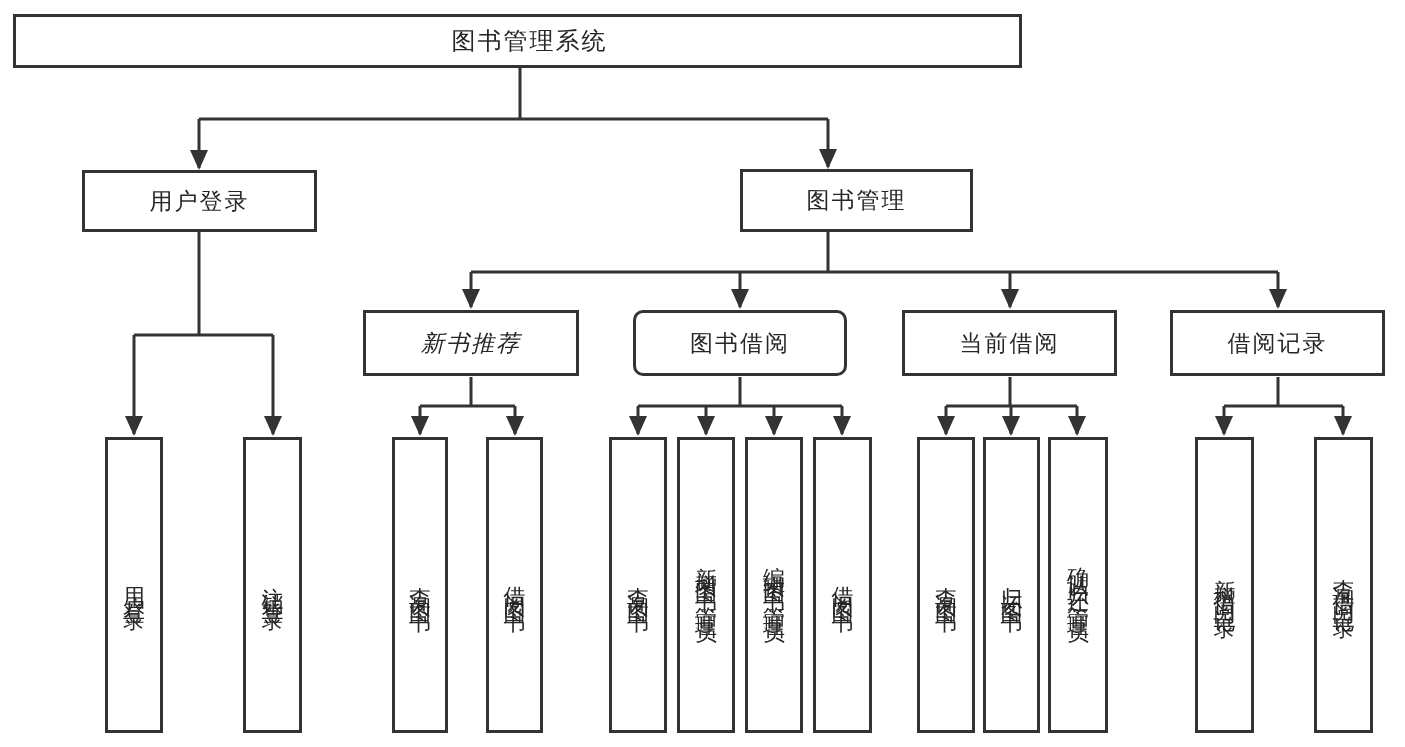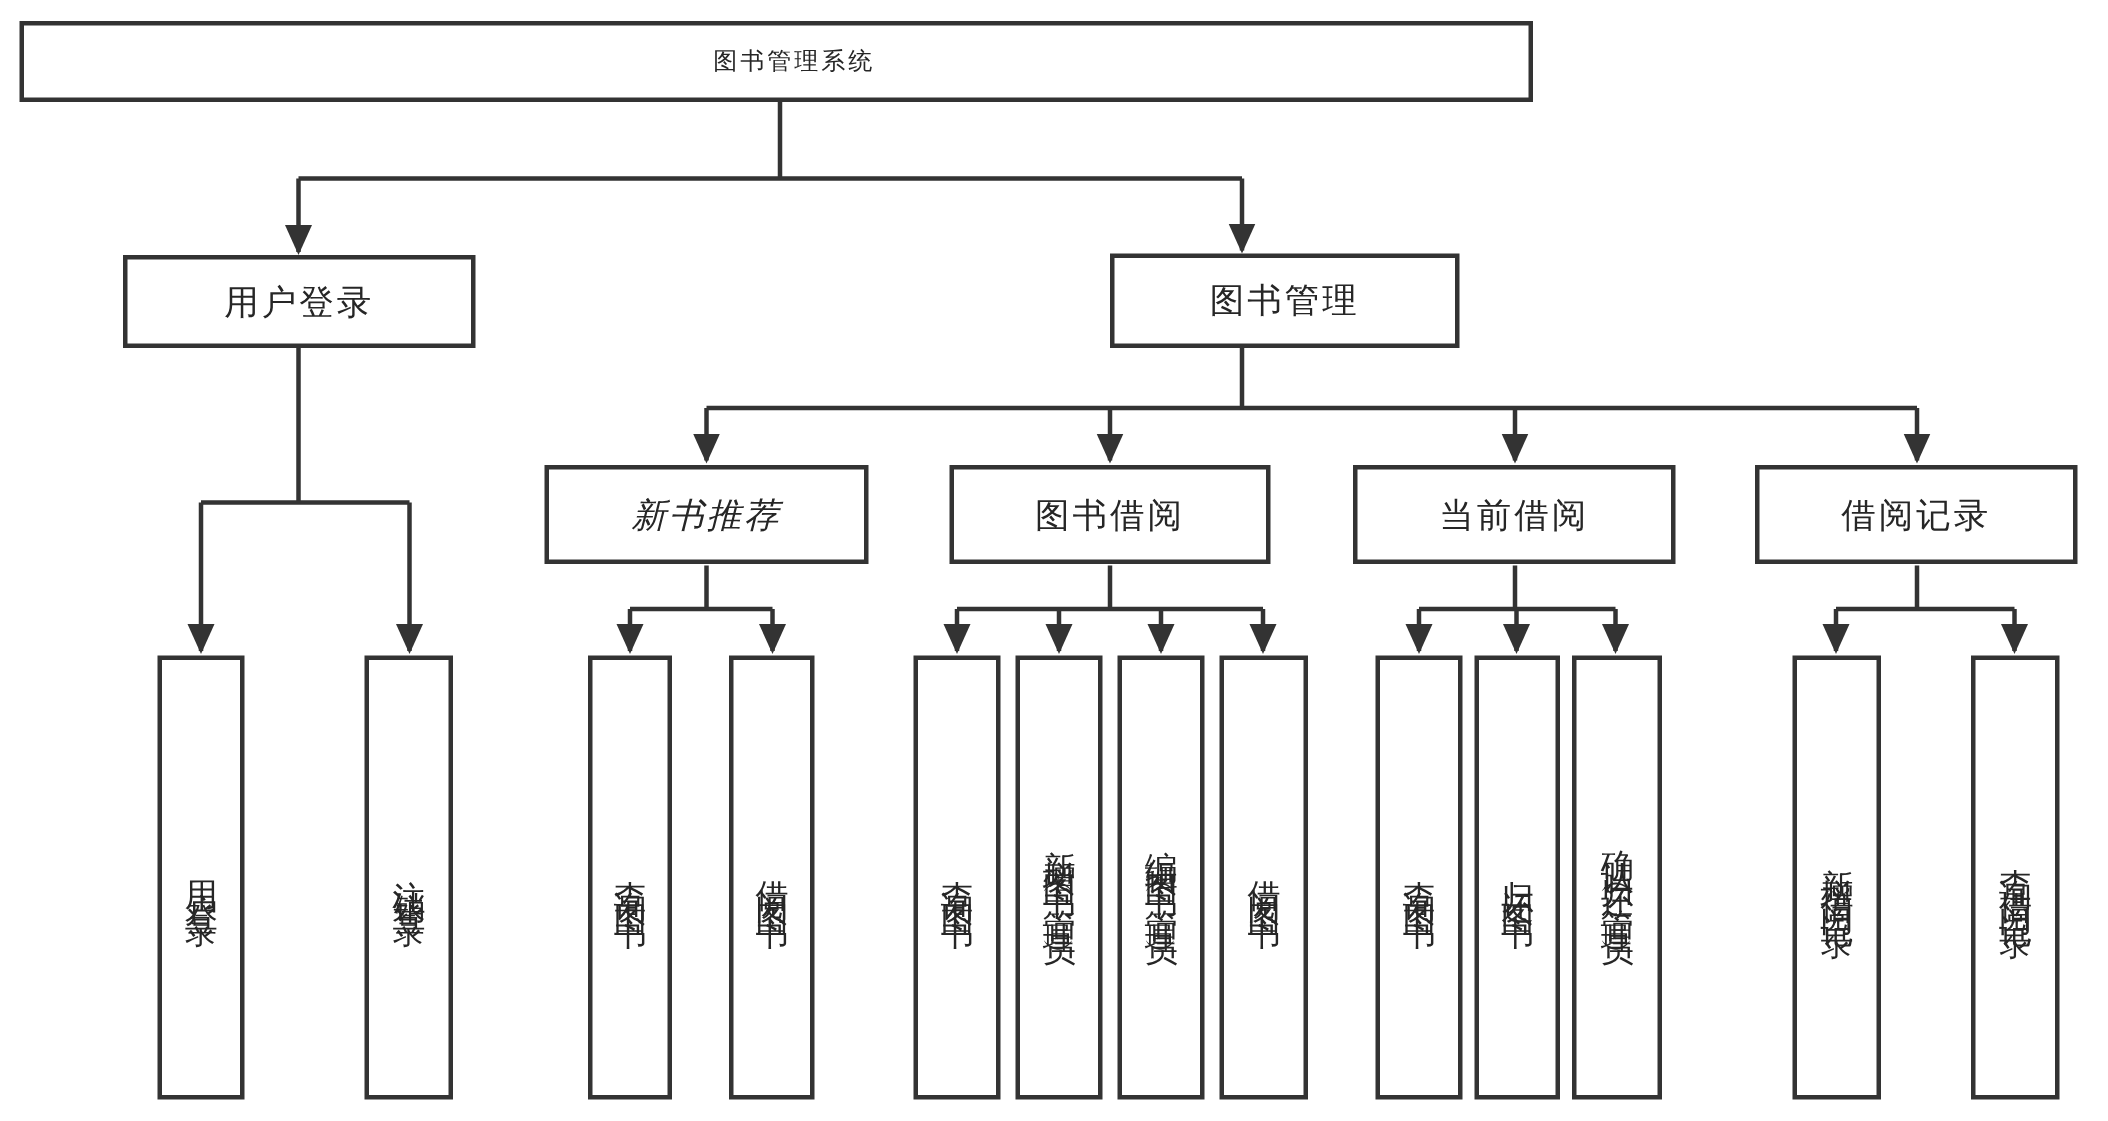--- a/index.html
+++ b/index.html
@@ -26,21 +26,21 @@
     align-items: center;
     justify-content: center;
     color: #262626;
     z-index: 2;
   }
   .hnode span {
     font-size: 23px;
     letter-spacing: 2px;
     white-space: nowrap;
   }
-  .root-node span { font-size: 16px; margin-left: 24px; }
+  .root-node span { font-size: 24px; margin-left: 24px; }
   .leaf span {
     writing-mode: vertical-rl;
     text-orientation: mixed;
     font-size: 22px;
     line-height: 1.1;
     letter-spacing: 8px;
     white-space: nowrap;
   }
   .watermark {
     position: absolute;
@@ -108,21 +108,21 @@
   <div class="node hnode" style="left:82px; top:170px; width:235px; height:62px;">
     <span>用户登录</span>
   </div>
   <div class="node hnode" style="left:712px; top:169px; width:233px; height:63px;margin-left:28px;">
     <span>图书管理</span>
   </div>
 
   <div class="node hnode" style="left:363px; top:310px; width:216px; height:66px;font-style:italic;">
     <span>新书推荐</span>
   </div>
-  <div class="node hnode" style="left:633px; top:310px; width:214px; height:66px;">
+  <div class="node hnode" style="left:633px; top:310px; width:214px; height:66px;border-radius:10px;">
     <span>图书借阅</span>
   </div>
   <div class="node hnode" style="left:902px; top:310px; width:215px; height:66px;">
     <span>当前借阅</span>
   </div>
   <div class="node hnode" style="left:1170px; top:310px; width:215px; height:66px;">
     <span>借阅记录</span>
   </div>
 
   <div class="node leaf" style="left:105px; top:437px; width:58px; height:296px;">

